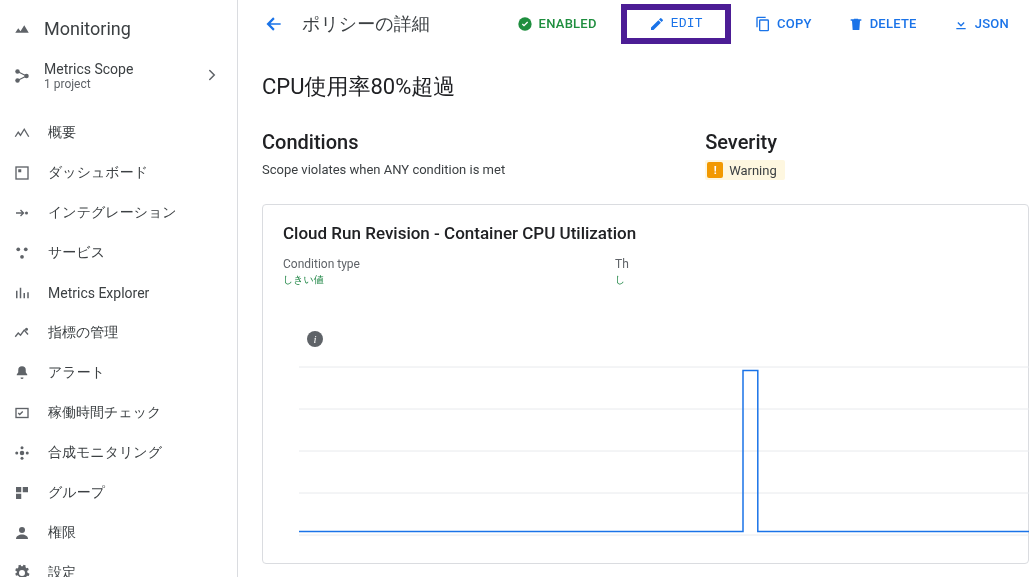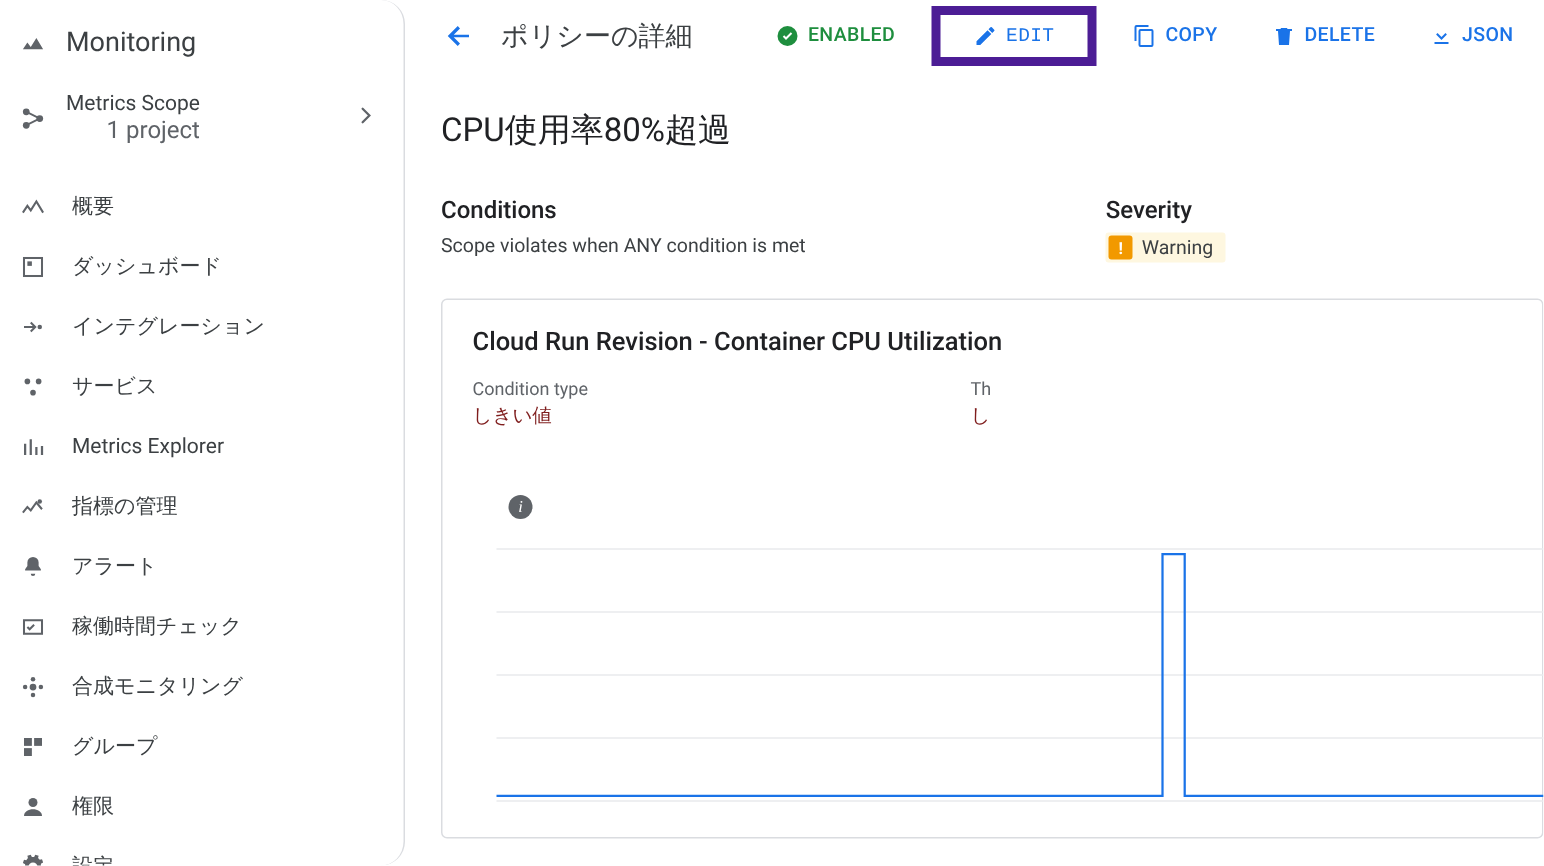--- a/index.html
+++ b/index.html
@@ -8,27 +8,26 @@
     font-size: 13px;
     color: #202124;
     background: #fff;
     width: 1029px;
     height: 577px;
     overflow: hidden;
     display: flex;
   }
   
   .sidebar {
-    width: 270px;
+    width: 238px;
     border-right: 1px solid #dadce0;
     height: 577px;
     display: flex;
     flex-direction: column;
     padding-top: 4px;
-    border-radius: 16px;
   }
   .sidebar-header {
     display: flex;
     align-items: center;
     padding: 14px 16px 14px 12px;
     gap: 12px;
   }
   .sidebar-header .title {
     font-size: 18px;
     font-weight: 400;
@@ -39,23 +38,22 @@
     align-items: center;
     padding: 8px 16px 12px 12px;
     gap: 12px;
     cursor: pointer;
   }
   .scope-text .scope-title {
     font-size: 14px;
     color: #3c4043;
   }
   .scope-text .scope-sub {
-    font-size: 16px;
+    font-size: 12px;
     color: #5f6368;
-    text-align: right;
   }
   .scope-row .chev {
     margin-left: auto;
     color: #5f6368;
   }
   .nav {
     margin-top: 10px;
     display: flex;
     flex-direction: column;
   }
@@ -133,21 +131,21 @@
     font-weight: 400;
     color: #202124;
     margin-bottom: 28px;
   }
   .cond-sev-row {
     display: flex;
     gap: 200px;
     margin-bottom: 6px;
   }
   .section-title {
-    font-size: 16px;
+    font-size: 20px;
     font-weight: 500;
     color: #202124;
   }
   .cond-desc {
     font-size: 13px;
     color: #3c4043;
     margin-top: 8px;
   }
   .sev-badge {
     display: inline-flex;
@@ -186,21 +184,21 @@
     display: flex;
     gap: 0;
   }
   .cond-col { min-width: 332px; }
   .cond-col:last-child { min-width: 0; }
   .cond-label {
     font-size: 12px;
     color: #5f6368;
     margin-bottom: 2px;
   }
-  .cond-value { font-size: 13px; color: #7f1d1d; }
+  .cond-value { font-size: 10px; color: #15803d; }
   .chart-area {
     position: relative;
     margin-top: 40px;
     height: 200px;
   }
   .info-icon {
     position: absolute;
     left: 24px;
     top: 4px;
     width: 16px; height: 16px;

